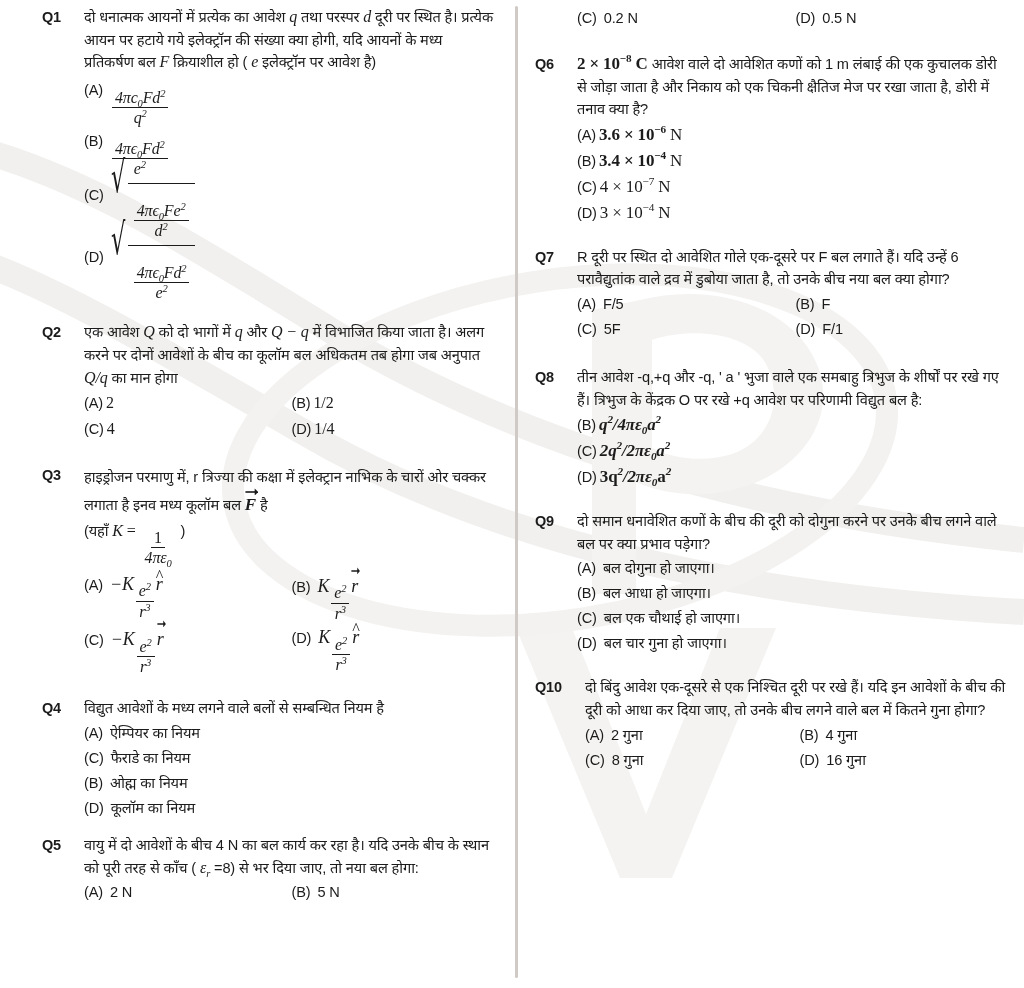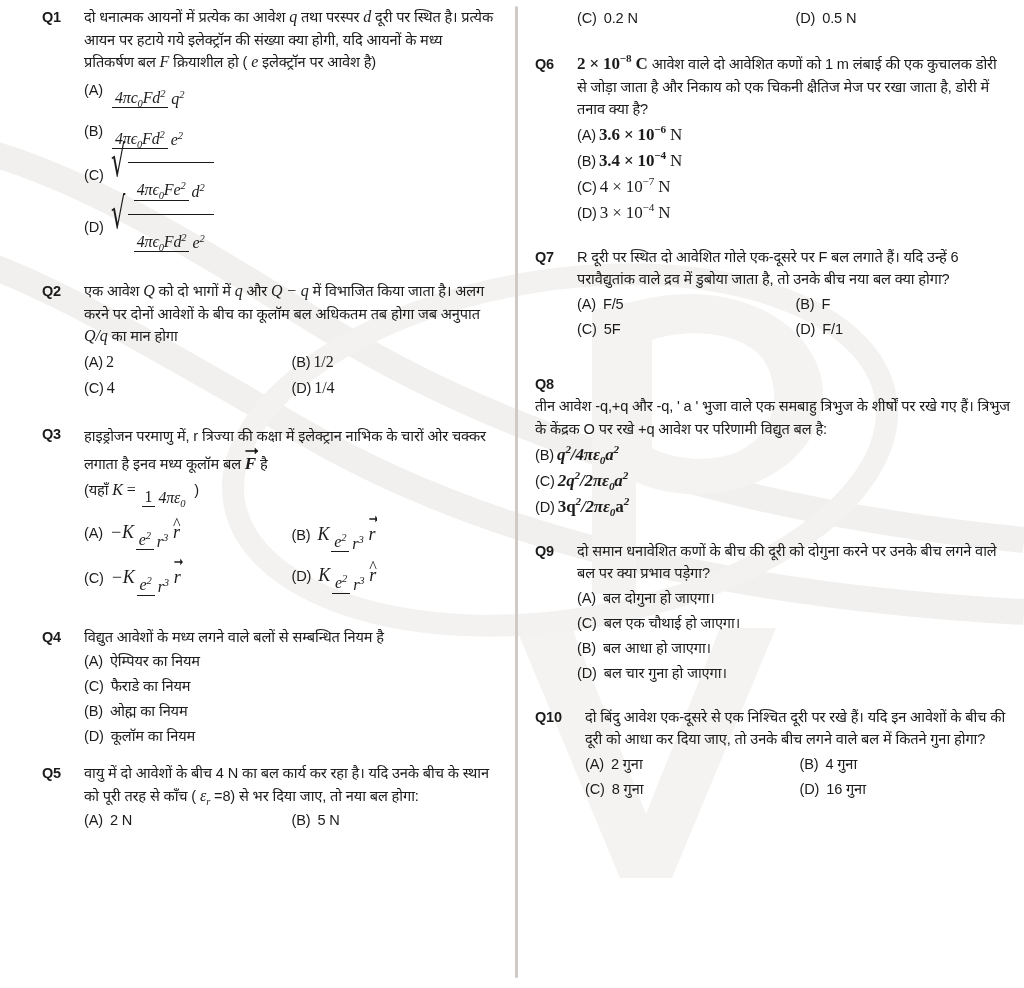--- a/index.html
+++ b/index.html
@@ -92,23 +92,24 @@
   .mth {
     font-family: "Liberation Serif", "DejaVu Serif", serif;
     font-style: italic;
     font-size: 16px;
   }
   .mth-up { font-style: normal; }
   .bold  { font-weight: bold; }
 
   .frac {
     display: inline-flex;
+    flex-direction: column;
     align-items: center;
     vertical-align: -0.72em;
-    margin: 8px 2px;
+    margin: 0 2px;
     line-height: 1.08;
   }
   .frac > .num { border-bottom: 1.3px solid #1b1b1b; padding: 0 3px 1px 3px; }
   .frac > .den { padding: 1px 3px 0 3px; }
   .frac.sm { font-size: 12.5px; vertical-align: -0.62em; }
   .frac.xs { font-size: 11.5px; vertical-align: -0.6em; }
 
   .sqrt {
     display: inline-flex;
     align-items: stretch;
@@ -363,21 +364,21 @@
         <p class="stem">R दूरी पर स्थित दो आवेशित गोले एक-दूसरे पर F बल लगाते हैं। यदि उन्हें 6 परावैद्युतांक वाले द्रव में डुबोया जाता है, तो उनके बीच नया बल क्या होगा?</p>
         <div class="opts two-col">
           <div class="opt"><span class="lbl">(A)</span> <span>F/5</span></div>
           <div class="opt"><span class="lbl">(B)</span> <span>F</span></div>
           <div class="opt"><span class="lbl">(C)</span> <span>5F</span></div>
           <div class="opt"><span class="lbl">(D)</span> <span>F/1</span></div>
         </div>
       </div>
     </div>
 
-    <div class="q" style="margin-top:31px;flex-direction:column;">
+    <div class="q" style="margin-top:24px;">
       <div class="q-num">Q8</div>
       <div class="q-body">
         <p class="stem">
           तीन आवेश -q,+q और -q, ' a ' भुजा वाले एक समबाहु
           त्रिभुज के शीर्षों पर रखे गए हैं। त्रिभुज के केंद्रक O पर रखे
           +q आवेश पर परिणामी विद्युत बल है:
         </p>
         <div class="opts one-col">
           <div class="opt"><span class="lbl">(B)</span><span class="mth bold" style="font-size:17px;">q<sup class="e">2</sup>/4πε<sub class="e">0</sub>a<sup class="e">2</sup></span></div>
           <div class="opt"><span class="lbl">(C)</span><span class="mth bold" style="font-size:17px;">2q<sup class="e">2</sup>/2πε<sub class="e">0</sub>a<sup class="e">2</sup></span></div>
@@ -385,22 +386,22 @@
         </div>
       </div>
     </div>
 
     <div class="q" style="margin-top:20px;">
       <div class="q-num">Q9</div>
       <div class="q-body">
         <p class="stem">दो समान धनावेशित कणों के बीच की दूरी को दोगुना करने पर उनके बीच लगने वाले बल पर क्या प्रभाव पड़ेगा?</p>
         <div class="opts one-col">
           <div class="opt"><span class="lbl">(A)</span> <span>बल दोगुना हो जाएगा।</span></div>
+          <div class="opt"><span class="lbl">(B)</span> <span>बल आधा हो जाएगा।</span></div>
           <div class="opt"><span class="lbl">(C)</span> <span>बल एक चौथाई हो जाएगा।</span></div>
-          <div class="opt"><span class="lbl">(B)</span> <span>बल आधा हो जाएगा।</span></div>
           <div class="opt"><span class="lbl">(D)</span> <span>बल चार गुना हो जाएगा।</span></div>
         </div>
       </div>
     </div>
 
     <div class="q" style="margin-top:20px;">
       <div class="q-num wide">Q10</div>
       <div class="q-body">
         <p class="stem">दो बिंदु आवेश एक-दूसरे से एक निश्चित दूरी पर रखे हैं। यदि इन आवेशों के बीच की दूरी को आधा कर दिया जाए, तो उनके बीच लगने वाले बल में कितने गुना होगा?</p>
         <div class="opts two-col">

